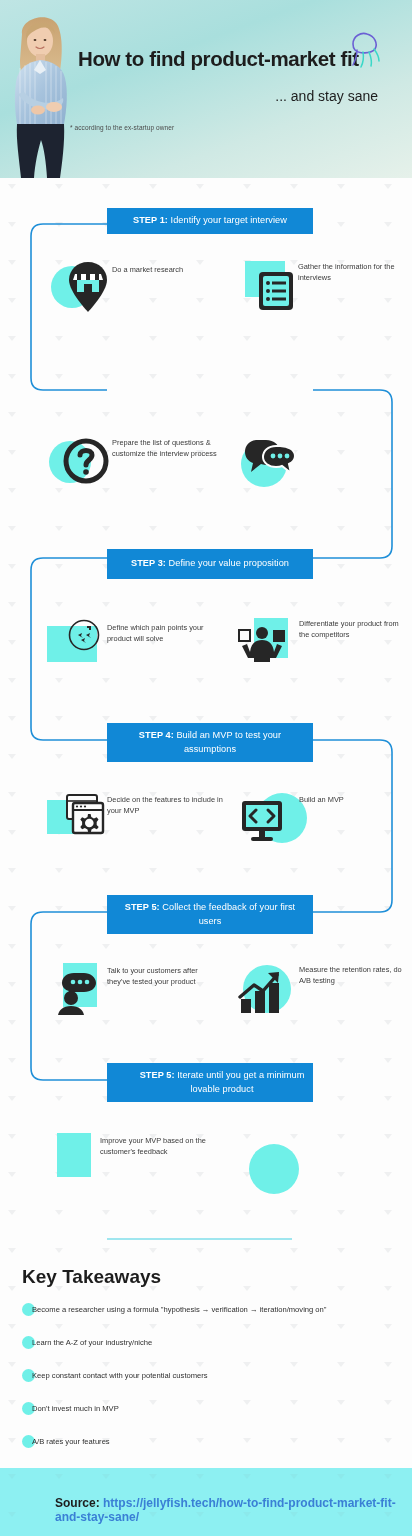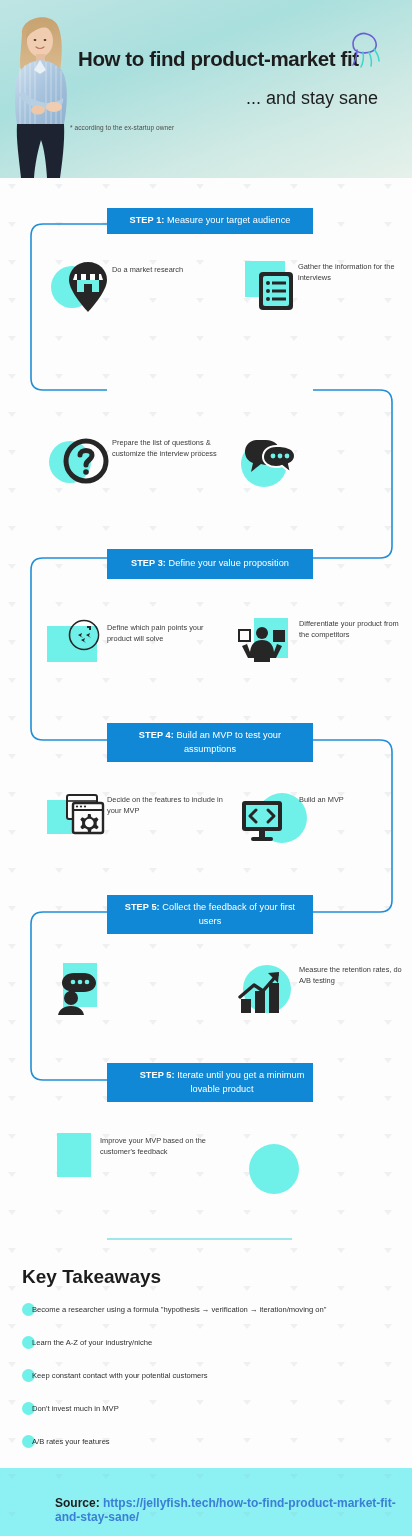--- a/index.html
+++ b/index.html
@@ -21,21 +21,21 @@
     background:linear-gradient(160deg,#bfe5e4 0%,#a9dfdd 35%,#cfe9e4 70%,#e6f1ea 100%);
     overflow:hidden;
   }
   .hdr-title{
     position:absolute; left:78px; top:48px; width:300px;
     font-size:20.5px; font-weight:bold; letter-spacing:-0.4px;
     color:#1d1d1d; line-height:1.1;
   }
   .hdr-sub{
     position:absolute; left:78px; top:88px; width:300px;
-    text-align:right; font-size:18px; color:#1d1d1d; font-weight:400;
+    text-align:right; font-size:14px; color:#1d1d1d; font-weight:400;
   }
   .hdr-note{
     position:absolute; left:70px; top:124px;
     font-size:6.5px; color:#4a4a4a; letter-spacing:0.1px;
   }
   .logo{ position:absolute; left:345px; top:28px; width:40px; height:42px; }
 
   
   .person{ position:absolute; left:6px; top:8px; width:72px; height:170px; }
 
@@ -502,21 +502,21 @@
       <path d="M107 380 L43 380 Q31 380 31 392 L31 550 Q31 562 43 562 L107 562"></path>
 
       <path d="M313 562 L380 562 Q392 562 392 574 L392 722 Q392 734 380 734 L313 734"></path>
 
       <path d="M107 734 L43 734 Q31 734 31 746 L31 890 Q31 902 43 902 L107 902"></path>
     </g>
   </svg>
 
   <div class="banner" style="top:30px;">
     <b>STEP 1:</b>
-    <span>Measure your target audience</span>
+    <span>Identify your target interview</span>
   </div>
 
   <div class="item" style="left:45px; top:80px; width:190px; height:70px;">
     <div class="cyan-circle" style="left:6px; top:8px; width:42px; height:42px;"></div>
     <svg class="icon-wrap" style="left:22px; top:3px; width:42px; height:52px;" viewBox="0 0 42 52">
       <path d="M21 1 C10 1 2 9 2 19 C2 31 21 51 21 51 C21 51 40 31 40 19 C40 9 32 1 21 1 Z" fill="#262626"></path>
       <rect x="10" y="19" width="22" height="12" fill="#6ff0e8"></rect>
       <path d="M8 13 L34 13 L36 19 L6 19 Z" fill="#fff"></path>
       <g fill="#262626">
           <rect x="10" y="13" width="4" height="6"></rect>
@@ -647,20 +647,21 @@
     <svg class="icon-wrap" style="left:13px; top:8px; width:44px; height:44px;" viewBox="0 0 44 44">
       <path d="M16 2 C9 2 4 6 4 12 C4 16 7 19 11 20 L9 27 L17 21 L26 21 C33 21 38 17 38 12 C38 6 32 2 26 2 Z" fill="#262626"></path>
       <g fill="#6ff0e8">
           <circle cx="15" cy="11" r="2.3"></circle>
           <circle cx="22" cy="11" r="2.3"></circle>
           <circle cx="29" cy="11" r="2.3"></circle>
         </g>
       <circle cx="13" cy="27" r="7" fill="#262626"></circle>
       <path d="M13 35 C5 35 1 39 0 44 L26 44 C25 39 21 35 13 35 Z" fill="#262626"></path>
     </svg>
+    <div class="cap" style="left:62px; top:2px; width:115px;">Talk to your customers after they've tested your product</div>
   </div>
 
   <div class="item" style="left:237px; top:785px; width:175px; height:75px;">
     <div class="cyan-circle" style="left:6px; top:2px; width:48px; height:48px;"></div>
     <svg class="icon-wrap" style="left:0px; top:6px; width:50px; height:46px;" viewBox="0 0 50 46">
       <rect x="4" y="30" width="10" height="14" fill="#262626"></rect>
       <rect x="18" y="22" width="10" height="22" fill="#262626"></rect>
       <rect x="32" y="14" width="10" height="30" fill="#262626"></rect>
       <path d="M3 28 L17 16 L26 22 L40 6" fill="none" stroke="#262626" stroke-width="3.4" stroke-linecap="round" stroke-linejoin="round"></path>
       <path d="M31 4 L42 3 L41 14 Z" fill="#262626"></path>

